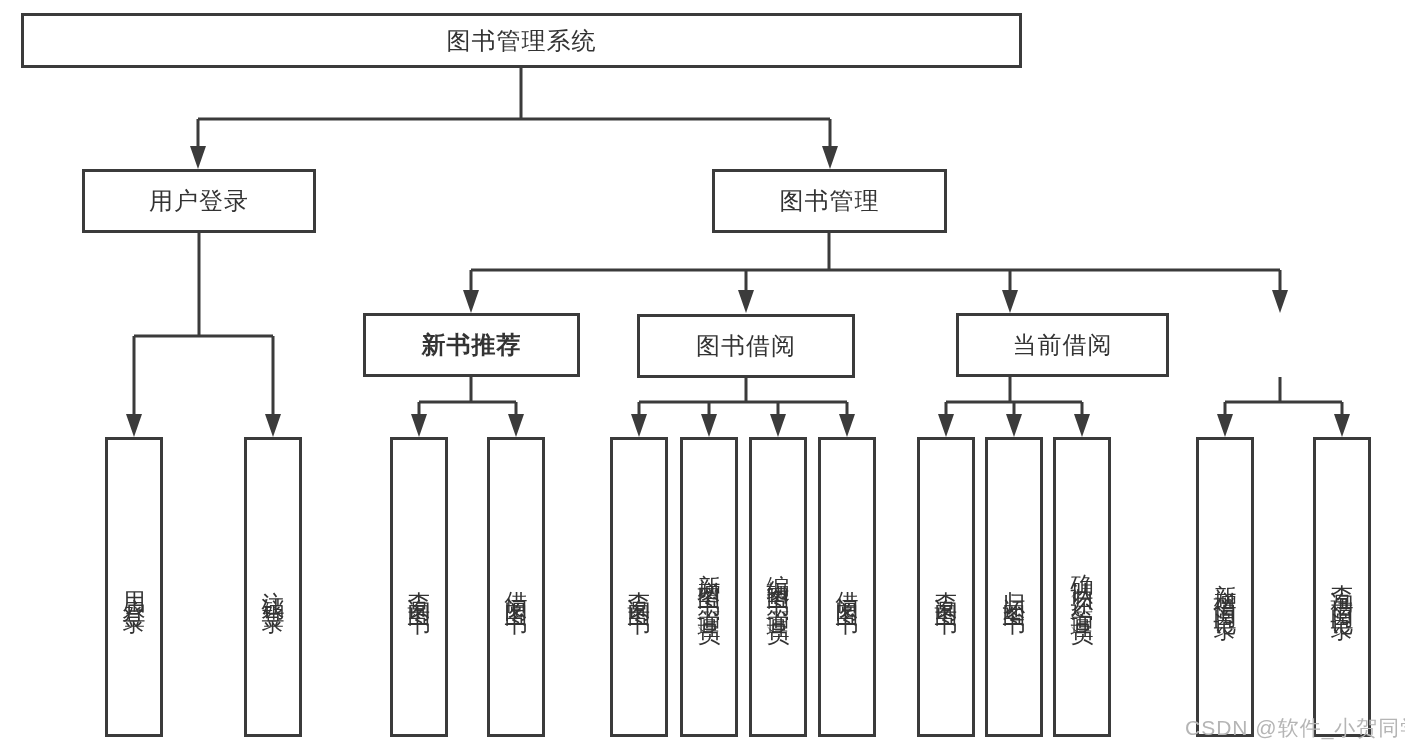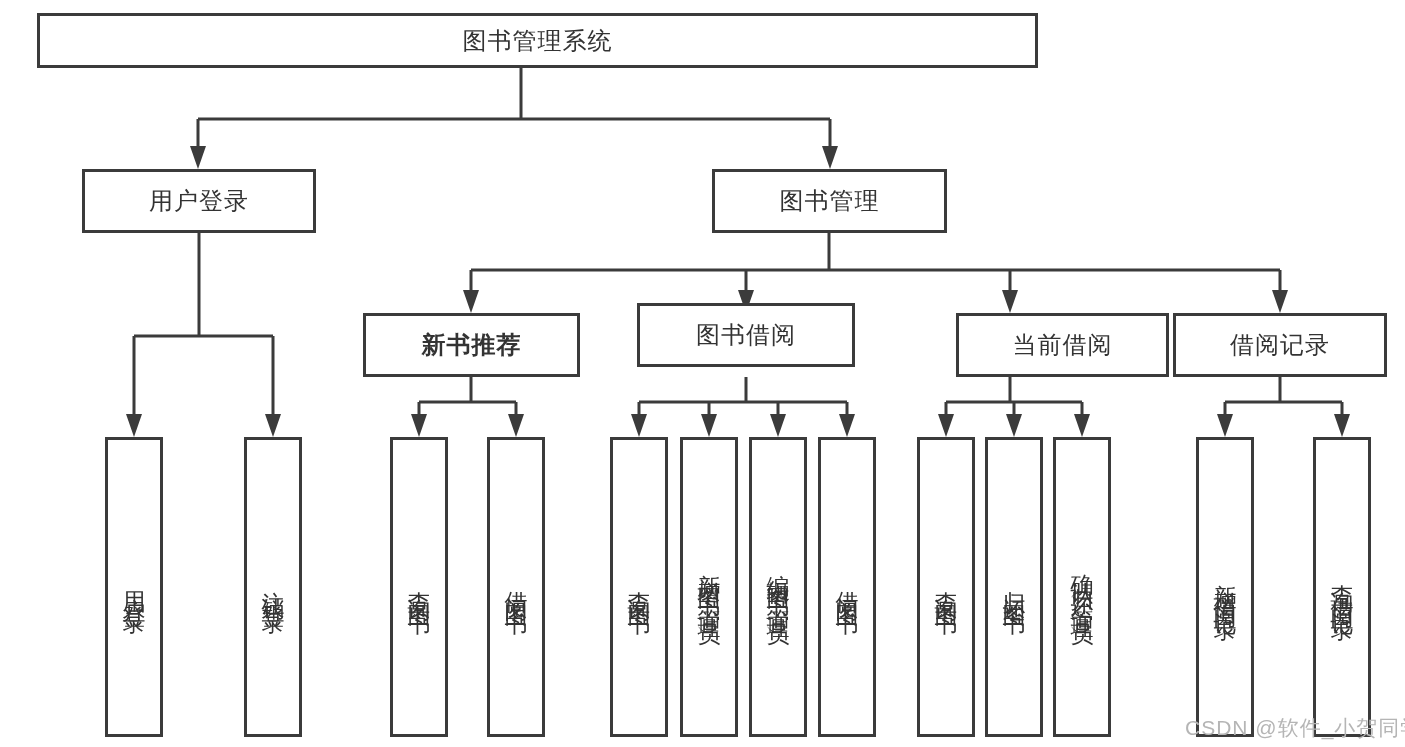--- a/index.html
+++ b/index.html
@@ -112,42 +112,39 @@
       <polygon points="1006,414 1022,414 1014,437"></polygon>
       <polygon points="1074,414 1090,414 1082,437"></polygon>
     </g>
     <g>
       <path d="M1280,377 V402 M1225,402 H1342 M1225,402 V416 M1342,402 V416"></path>
       <polygon points="1217,414 1233,414 1225,437"></polygon>
       <polygon points="1334,414 1350,414 1342,437"></polygon>
     </g>
   </svg>
 
-  <div class="hbox" style="left:21px; top:13px; width:1001px; height:55px;margin-left:16px;">
+  <div class="hbox" style="left:21px; top:13px; width:1001px; height:55px;">
     <span>图书管理系统</span>
   </div>
 
   <div class="hbox" style="left:82px; top:169px; width:234px; height:64px;">
     <span>用户登录</span>
   </div>
   <div class="hbox" style="left:712px; top:169px; width:235px; height:64px;">
     <span>图书管理</span>
   </div>
 
   <div class="hbox" style="left:363px; top:313px; width:217px; height:64px;font-weight:bold;">
     <span>新书推荐</span>
   </div>
-  <div class="hbox" style="left:637px; top:303px; width:218px; height:64px;">
+  <div class="hbox" style="left:637px; top:314px; width:218px; height:64px;">
     <span>图书借阅</span>
   </div>
   <div class="hbox" style="left:956px; top:313px; width:213px; height:64px;">
     <span>当前借阅</span>
-  </div>
-  <div class="hbox" style="left:1173px; top:313px; width:214px; height:64px;">
-    <span>借阅记录</span>
   </div>
 
   <div class="vbox" style="left:105px;">
     <span class="vlabel">用户登录</span>
   </div>
   <div class="vbox" style="left:244px;">
     <span class="vlabel">注销登录</span>
   </div>
 
   <div class="vbox" style="left:390px;">

